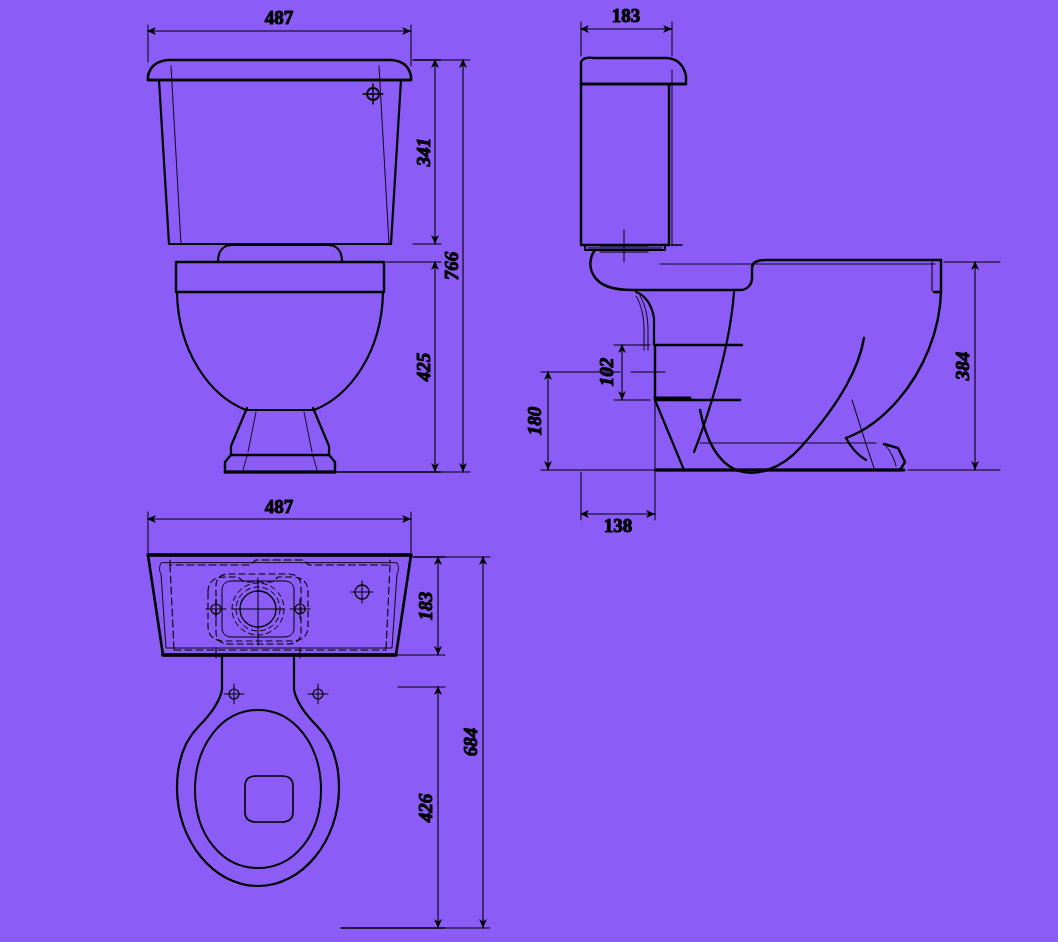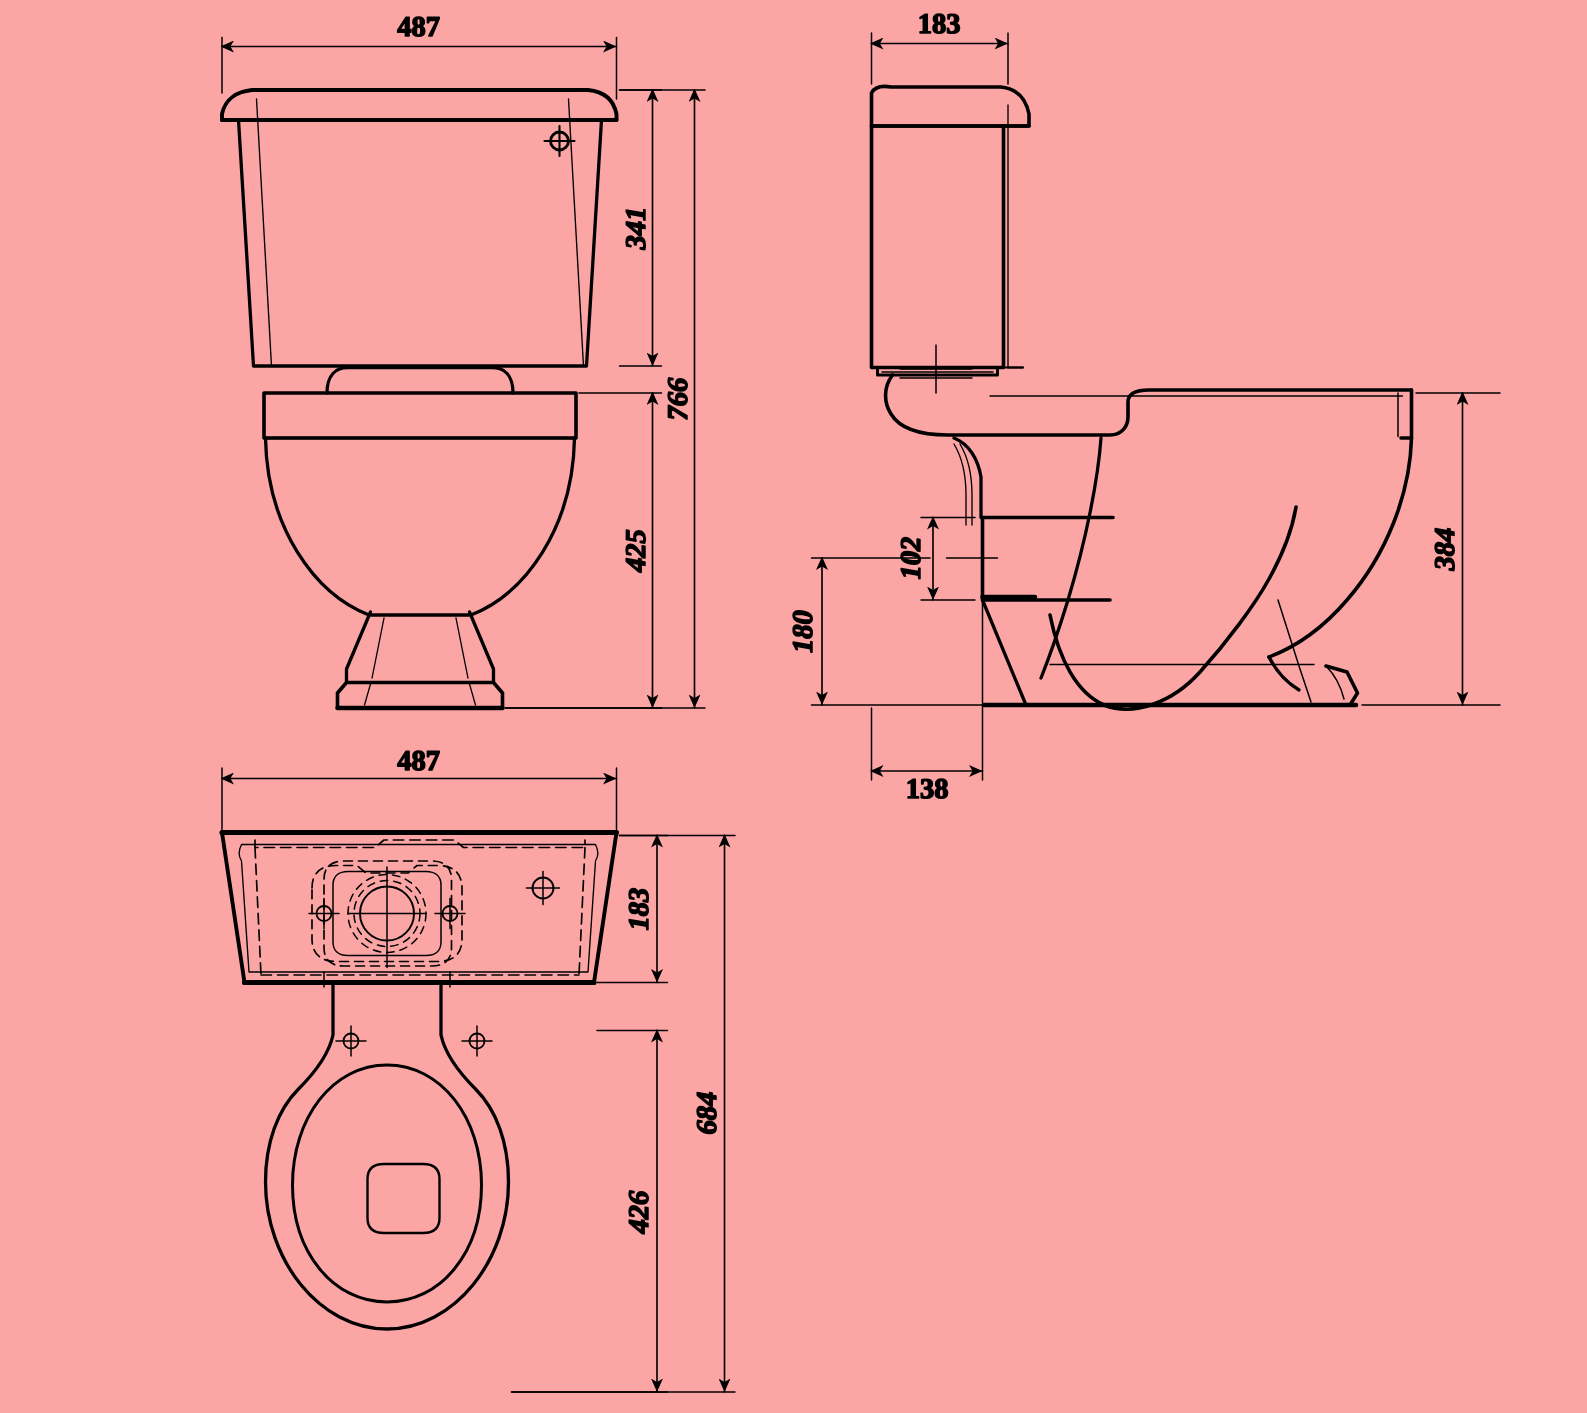--- a/index.html
+++ b/index.html
@@ -7,21 +7,21 @@
     padding: 0;
     background: #ffffff;
   }
   body {
     font-family: "Liberation Serif", serif;
   }
   #drawing-sheet {
     position: relative;
     width: 1058px;
     height: 942px;
-    background: #fca5a5;
+    background: #8b5cf6;
     overflow: hidden;
   }
   #drawing-sheet svg {
     display: block;
   }
   .dim-text {
     font-family: "Liberation Serif", serif;
     font-weight: bold;
     font-style: italic;
     font-size: 19px;

